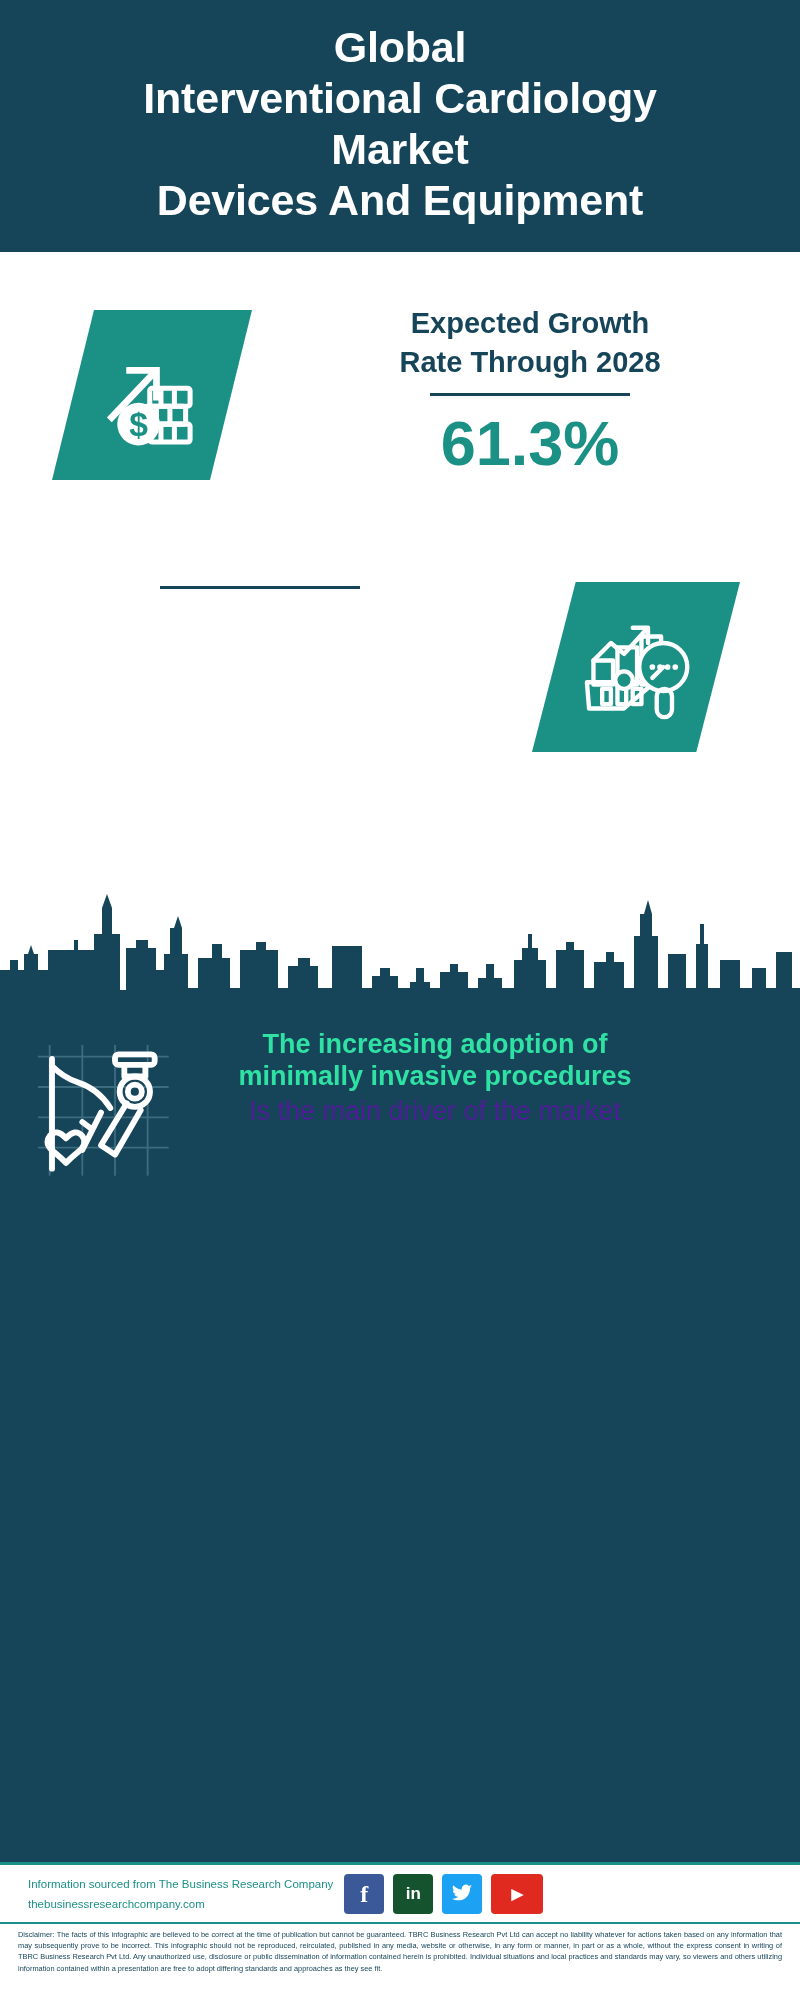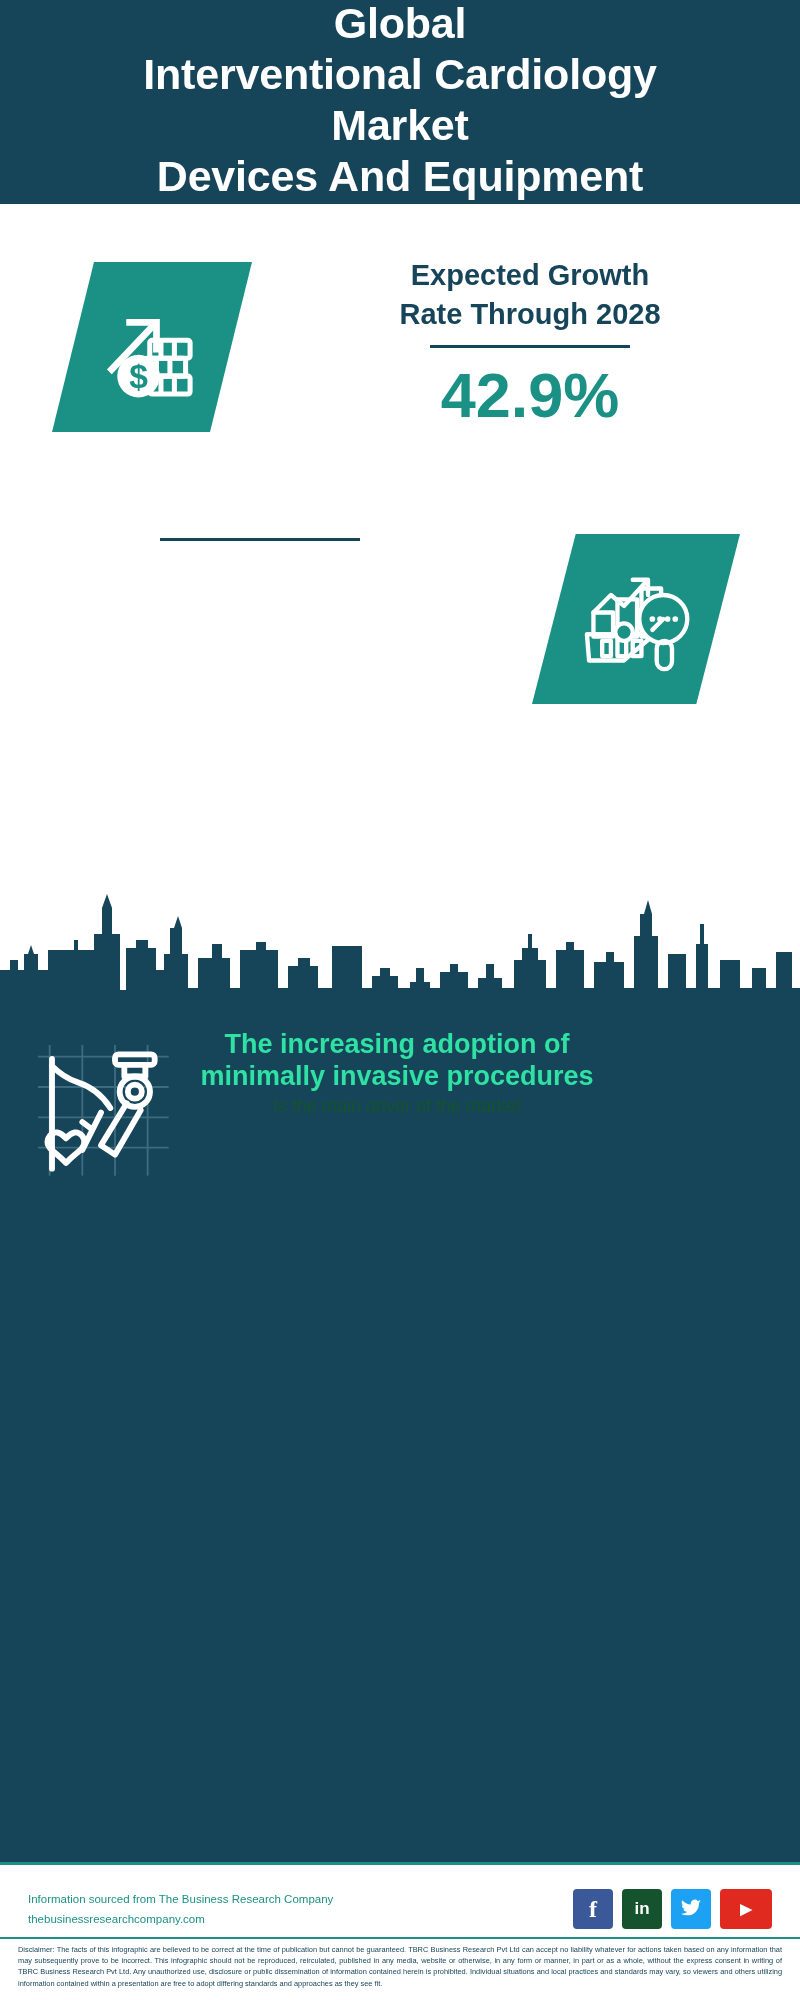--- a/index.html
+++ b/index.html
@@ -7,21 +7,21 @@
     width:800px;height:2000px;
     background:#ffffff;
     font-family:"Liberation Sans", sans-serif;
     overflow:hidden;
     position:relative;
   }
   .page{width:800px;height:2000px;position:relative;background:#fff;}
 
   
   .header{
-    width:800px;height:204px;
+    width:800px;height:252px;
     background:#16455a;
     display:flex;align-items:center;justify-content:center;
     box-sizing:border-box;padding:6px 24px 10px;
   }
   .header-title{
     color:#ffffff;
     font-size:43px;line-height:1.19;
     font-weight:bold;
     text-align:center;
     letter-spacing:-0.2px;
@@ -68,43 +68,44 @@
     position:absolute;left:0;top:888px;width:800px;height:1010px;
   }
   .skyline{position:absolute;left:0;top:0;width:800px;height:120px;display:block;}
   .dark-body{
     position:absolute;left:0;top:112px;width:800px;height:898px;
     background:#16455a;
   }
 
   .driver-row{
     position:absolute;left:0;top:140px;width:676px;
-    display:flex;align-items:flex-start;justify-content:flex-start;
+    display:flex;align-items:flex-start;justify-content:space-between;
     padding:0 26px;box-sizing:border-box;
   }
   .icon-grid{width:150px;height:140px;flex:0 0 150px;margin-top:10px;}
   .driver-text{width:430px;text-align:center;margin-left:6px;}
   .hl-green{
     color:#2fe2a4;font-weight:bold;font-size:27px;line-height:1.2;
   }
   .sub-white{
-    color:#14532d;font-size:18px;line-height:1.25;font-weight:normal;
+    color:#4c1d95;font-size:27px;line-height:1.25;font-weight:normal;
     margin-top:2px;
   }
 
   
   .footer{
     position:absolute;left:0;top:1862px;width:800px;height:138px;
     background:#fff;
     border-top:3px solid #1b9186;
     box-sizing:border-box;
   }
   .footer-top{
-    display:flex;align-items:center;justify-content:space-between;
-    padding:24px 28px 6px;
+    display:flex;align-items:center;
+    padding:9px 28px 6px;
+    gap:11px;
   }
   .src-lines{color:#1b9186;font-size:11.5px;line-height:1.75;}
   .socials{display:flex;gap:9px;align-items:center;}
   .s-btn{
     width:40px;height:40px;border-radius:4px;
     display:flex;align-items:center;justify-content:center;
     color:#fff;font-weight:bold;
   }
   .s-fb{background:#3b5998;}
   .s-li{background:#14532d;}
@@ -153,21 +154,21 @@
         <text x="38" y="87" font-size="30" font-weight="bold" fill="#1b9186" text-anchor="middle" font-family="Liberation Sans, sans-serif">$</text>
       </svg>
     </div>
 
     <div class="block-growth">
       <div class="kpi-label">
         <div>Expected Growth</div>
         <div>Rate Through 2028</div>
       </div>
       <div class="rule-dark"></div>
-      <div class="kpi-value">42.9%</div>
+      <div class="kpi-value">61.3%</div>
     </div>
 
     <div class="block-size">
       <div class="rule-dark"></div>
     </div>
 
     <div class="para right">
       <svg width="120" height="110" viewBox="0 0 110 100">
         <g fill="none" stroke="#ffffff" stroke-width="4" stroke-linecap="round" stroke-linejoin="round">
           <polyline points="16,44 32,28 44,38 64,16"></polyline>

